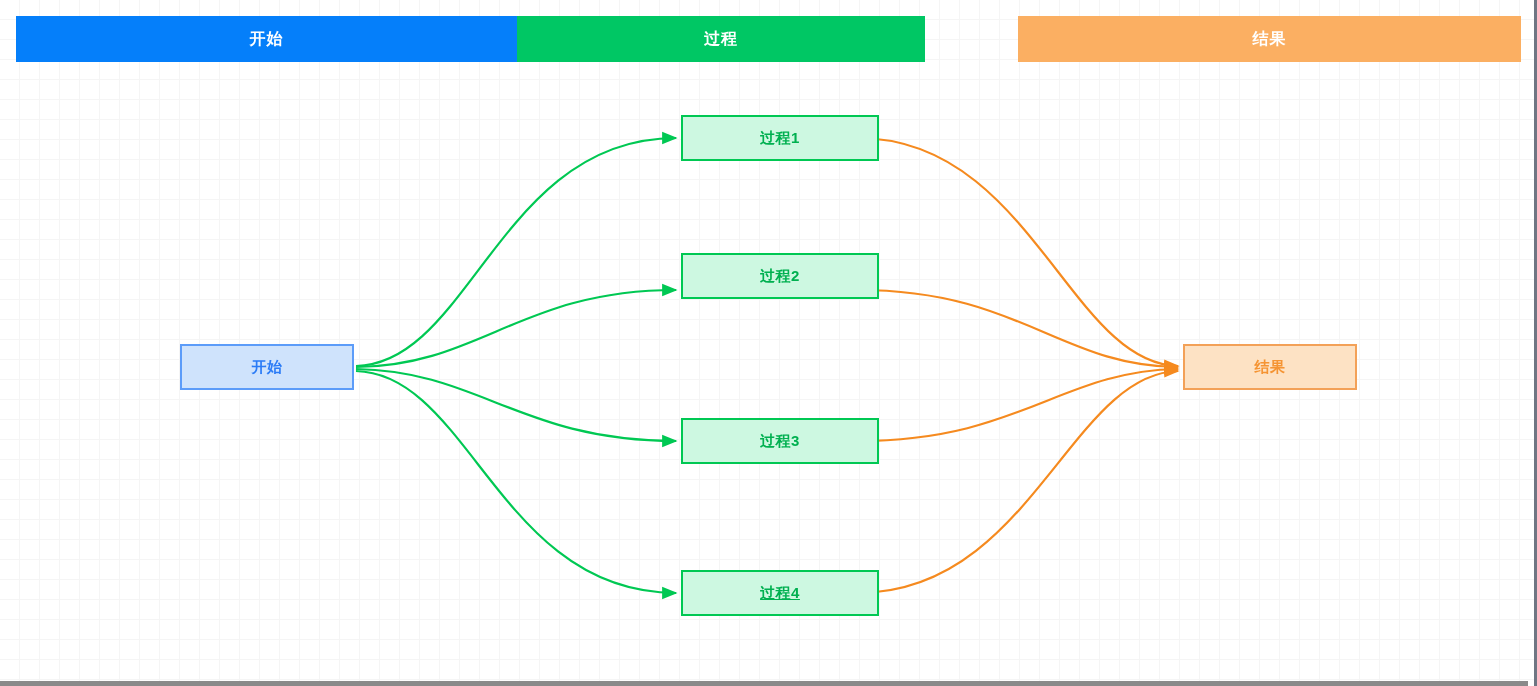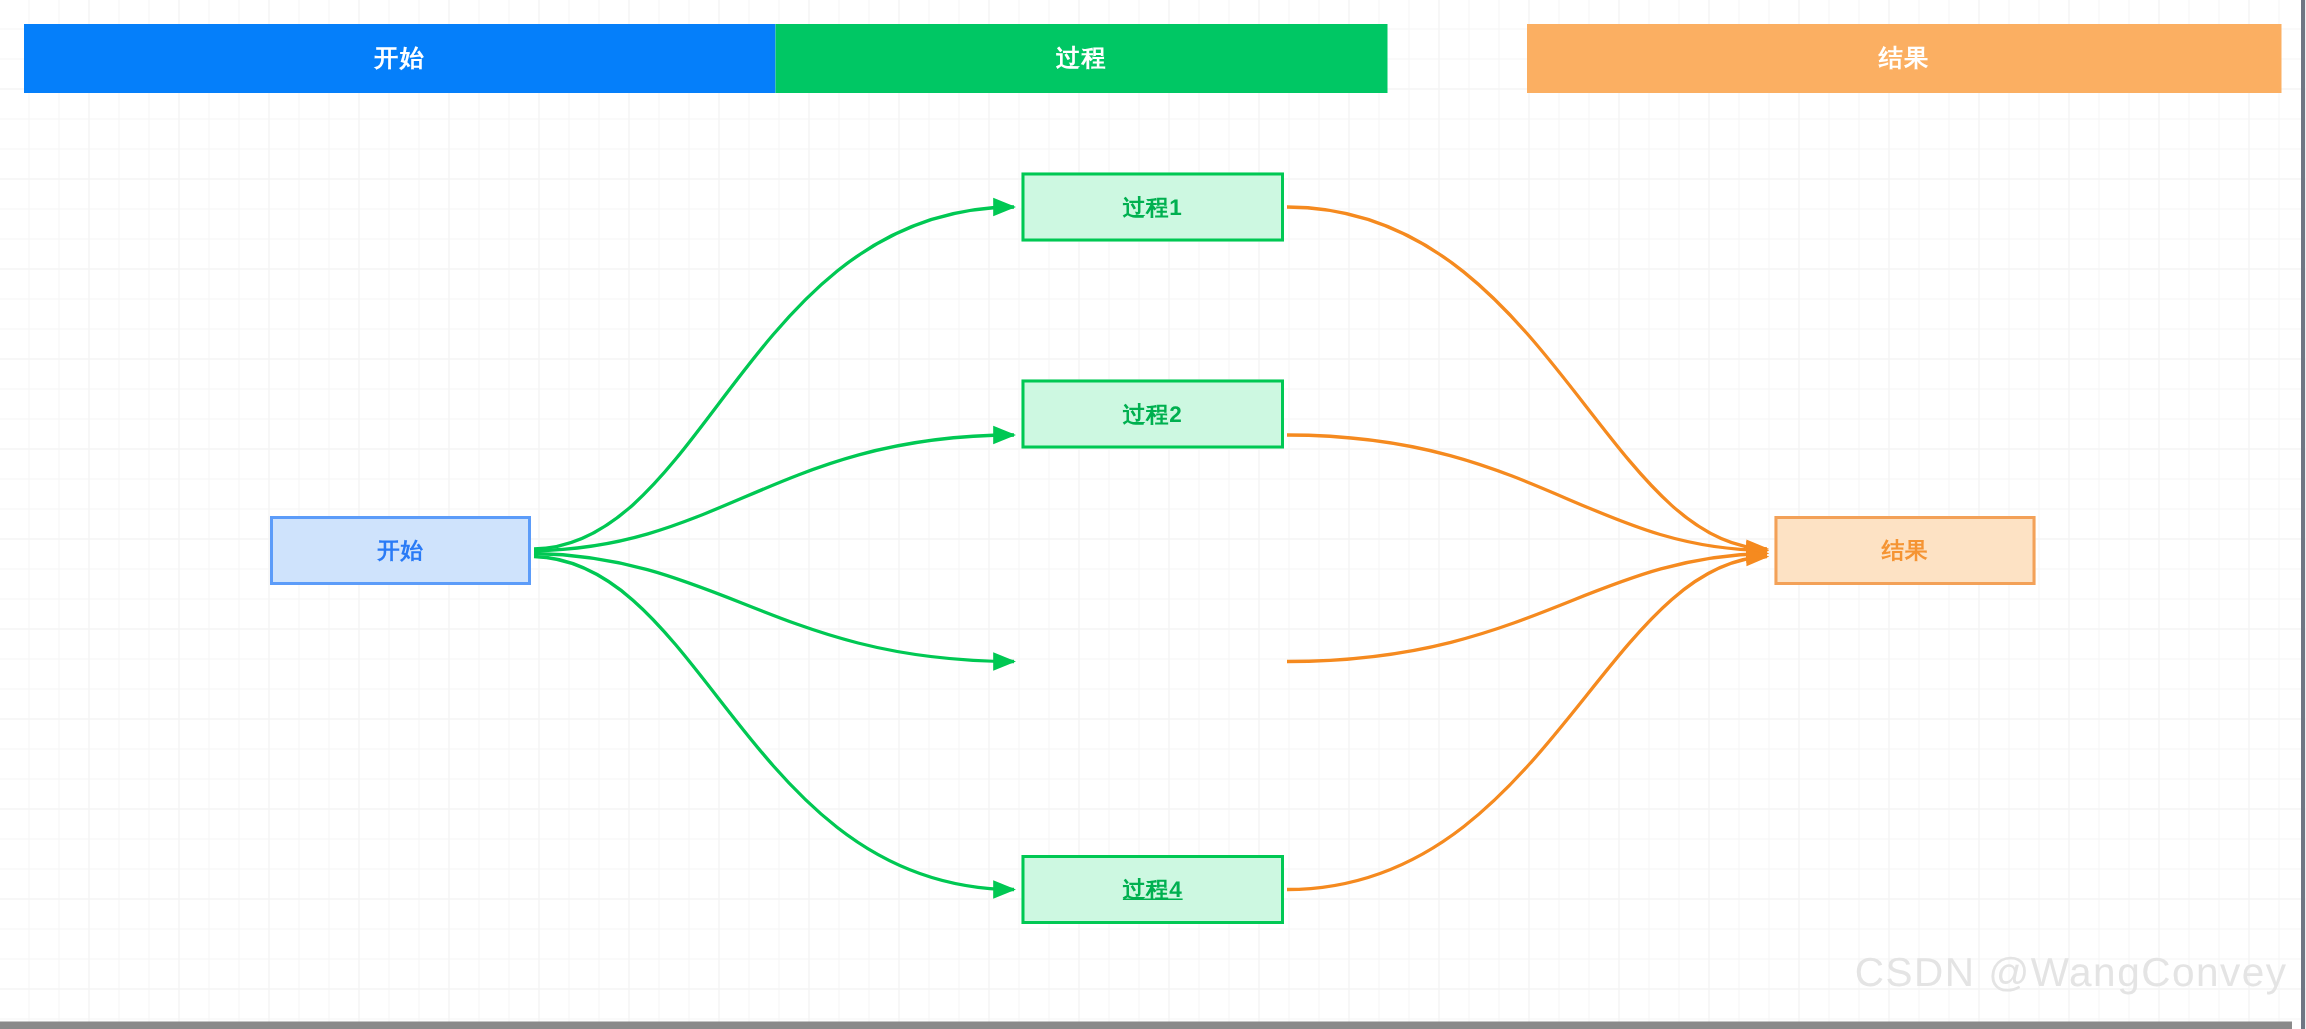--- a/index.html
+++ b/index.html
@@ -74,21 +74,21 @@
   }
   .node-start {
     left: 180px; top: 344px;
     width: 174px; height: 46px;
     background: #cfe3fc;
     border: 2px solid #5c9cf9;
     color: #2a7bf6;
   }
   .node-process {
     left: 681px;
-    width: 175px; height: 46px;
+    width: 198px; height: 46px;
     background: #cdf8e1;
     border: 2px solid #00c853;
     color: #00b050;
   }
   #node-p1 { top: 115px; }
   #node-p2 { top: 253px; }
   #node-p3 { top: 418px; }
   #node-p4 { top: 570px; text-decoration: underline; }
   .node-result {
     left: 1183px; top: 344px;
@@ -171,26 +171,28 @@
   <div class="node node-start">
     <span>开始</span>
   </div>
 
   <div class="node node-process" id="node-p1">
     <span>过程1</span>
   </div>
   <div class="node node-process" id="node-p2">
     <span>过程2</span>
   </div>
+  <div class="node node-process" id="node-p3">
+    <span>过程3</span>
+  </div>
   <div class="node node-process" id="node-p4">
     <span>过程4</span>
   </div>
 
   <div class="node node-result">
     <span>结果</span>
   </div>
 
-  <div id="watermark">CSDN @WangConvey</div>
 
   <div id="scroll-h"></div>
   <div id="scroll-v"></div>
 
 </div>
 
 </body></html>

